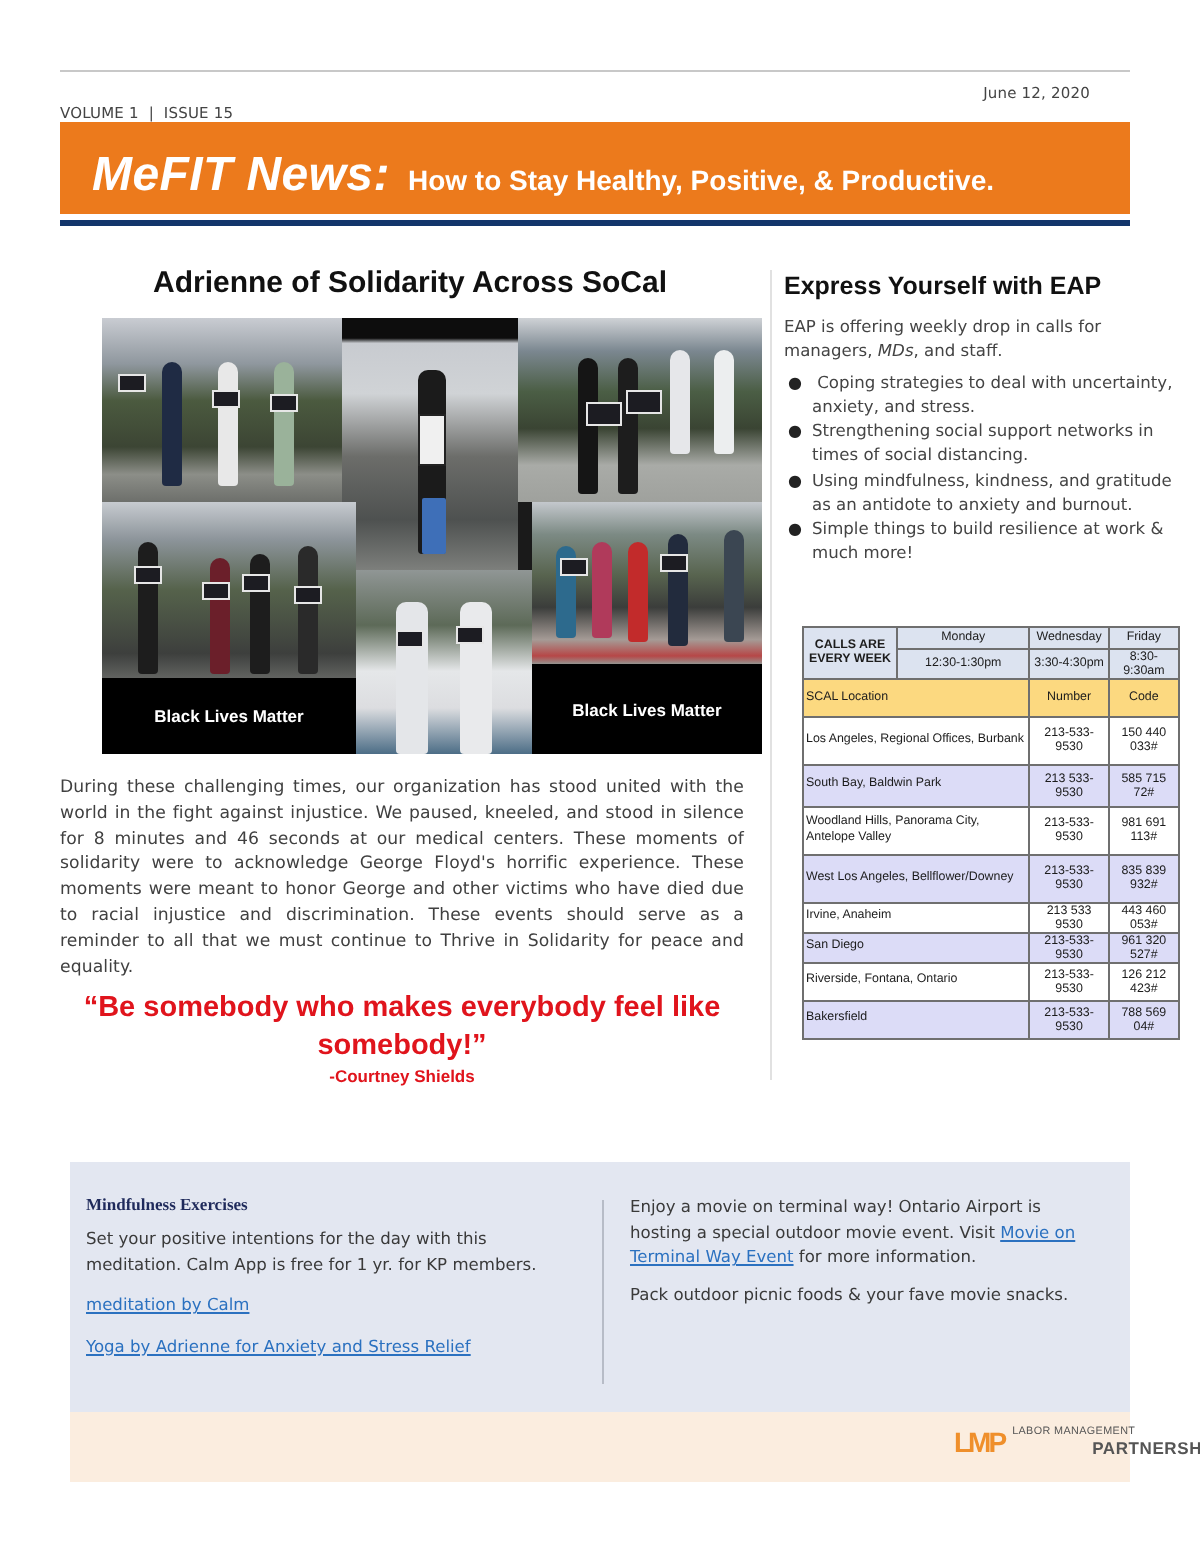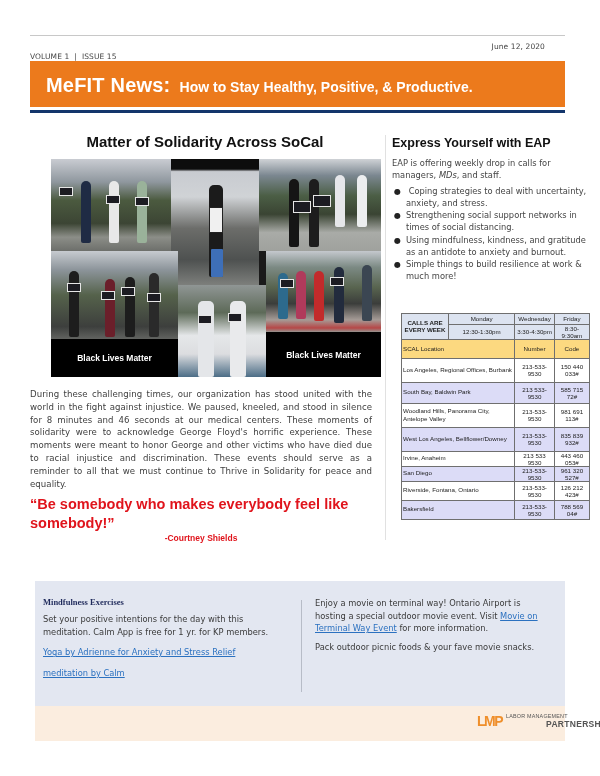--- a/index.html
+++ b/index.html
@@ -6,42 +6,42 @@
   html, body { width: 600px; height: 776px; background: #ffffff; overflow: hidden; }
   body { position: relative; font-family: "DejaVu Sans", sans-serif; color: #333; }
 
   .topline { position: absolute; left: 30px; top: 35px; width: 535px; height: 1px; background: #c8c8c8; }
   .masthead-meta { position: absolute; left: 30px; top: 42px; width: 535px; font-size: 7.5px; color: #444; letter-spacing: 0.1px; }
   .masthead-meta .vol { position: absolute; left: 0; top: 0; margin-top: 10px; }
   .masthead-meta .date { position: absolute; right: 20px; top: 0; }
 
   .banner { position: absolute; left: 30px; top: 61px; width: 535px; height: 46px; background: #ec7a1c; }
   .banner-title { position: absolute; left: 16px; top: 13px; color: #fff; white-space: nowrap; }
-  .banner-title .brand { font-family: "Liberation Sans", sans-serif; font-weight: bold; font-size: 20px; letter-spacing: 0.2px; }
+  .banner-title .brand { font-family: "Liberation Sans", sans-serif; font-weight: bold; font-size: 24px; letter-spacing: 0.2px; font-style: italic; }
   .banner-title .tag { font-family: "Liberation Sans", sans-serif; font-weight: bold; font-size: 14px; margin-left: 4px; }
   .navyline { position: absolute; left: 30px; top: 110px; width: 535px; height: 3px; background: #13356b; }
 
   
   .solidarity-title { position: absolute; left: 40px; top: 133px; width: 330px; text-align: center; font-family: "Liberation Sans", sans-serif; font-weight: bold; font-size: 15px; color: #111; }
   .collage { position: absolute; left: 51px; top: 159px; width: 330px; height: 218px; background: #1a1a1a; overflow: hidden; }
   .photo { position: absolute; overflow: hidden; }
   .p1 { left: 0; top: 0; width: 120px; height: 92px; background: linear-gradient(180deg,#c9ccd2 0%,#8f979e 25%,#4b5a3f 45%,#3c4534 70%,#8c8e88 85%,#6d6f6b 100%); }
   .p2 { left: 120px; top: 0; width: 88px; height: 126px; background: linear-gradient(180deg,#0d0d0d 0%,#0d0d0d 8%,#c8cbd0 10%,#d0d3d6 30%,#6c6d6a 55%,#4e5150 80%,#7d7f7c 100%); }
   .p3 { left: 208px; top: 0; width: 122px; height: 92px; background: linear-gradient(180deg,#cfd2d6 0%,#7b8790 18%,#4b5e45 40%,#3a4433 60%,#a9aba7 80%,#9fa19d 100%); }
   .p4 { left: 0; top: 92px; width: 127px; height: 126px; background: linear-gradient(180deg,#c7cbd0 0%,#8c949a 15%,#55624b 35%,#3d3f3d 60%,#9a9b97 85%,#8a8b87 100%); }
   .p5 { left: 127px; top: 126px; width: 88px; height: 92px; background: linear-gradient(180deg,#909695 0%,#5d6a58 30%,#e5e7e9 55%,#dcdde0 75%,#4c6d86 100%); }
   .p6 { left: 215px; top: 92px; width: 115px; height: 81px; background: linear-gradient(180deg,#c4c8cd 0%,#7c8a84 20%,#58644f 45%,#3b3d3b 65%,#a59b96 85%,#b64747 95%,#949490 100%); }
   .figure { position: absolute; width: 10px; border-radius: 5px 5px 2px 2px; }
   .sign { position: absolute; width: 14px; height: 9px; background: #1c1c22; border: 1px solid #e6e6e6; }
   .caption-box { position: absolute; background: #000; color: #fff; font-family: "Liberation Sans", sans-serif; font-weight: bold; font-size: 8.5px; display: flex; align-items: center; justify-content: center; }
   .cap1 { left: 0; top: 180px; width: 127px; height: 38px; }
   .cap2 { left: 215px; top: 173px; width: 115px; height: 45px; }
 
   .body-para { position: absolute; left: 30px; top: 388px; width: 342px; font-size: 8.6px; line-height: 12.8px; color: #404040; text-align: justify; letter-spacing: 0.05px; }
-  .quote { position: absolute; left: 30px; top: 495px; width: 342px; font-family: "Liberation Sans", sans-serif; font-weight: bold; font-size: 14.5px; line-height: 19px; color: #e0141c; }
+  .quote { position: absolute; left: 30px; top: 495px; width: 342px; text-align: center; font-family: "Liberation Sans", sans-serif; font-weight: bold; font-size: 14.5px; line-height: 19px; color: #e0141c; }
   .quote-author { position: absolute; left: 30px; top: 533px; width: 342px; text-align: center; font-family: "Liberation Sans", sans-serif; font-weight: bold; font-size: 8.5px; color: #e0141c; }
 
   
   .vdivider { position: absolute; left: 385px; top: 135px; width: 1px; height: 405px; background: #e1e1e1; }
   .eap-title { position: absolute; left: 392px; top: 136px; font-family: "Liberation Sans", sans-serif; font-weight: bold; font-size: 12.5px; color: #111; }
   .eap-intro { position: absolute; left: 392px; top: 157px; width: 200px; font-size: 8.3px; line-height: 12px; color: #444; }
   .eap-intro i { font-style: italic; text-align: right; }
   .eap-list { position: absolute; left: 392px; top: 186px; width: 205px; list-style: none; }
   .eap-list li { position: relative; padding-left: 14px; font-size: 8.3px; line-height: 11.7px; color: #444; margin-bottom: 1px; }
   .eap-list li .bullet { position: absolute; left: 2px; top: 0; font-size: 8px; color: #222; }
@@ -86,21 +86,21 @@
 </div>
 
 <div class="banner">
   <div class="banner-title">
     <span class="brand">MeFIT News:</span>
     <span class="tag">How to Stay Healthy, Positive, &amp; Productive.</span>
   </div>
 </div>
 <div class="navyline"></div>
 
-<div class="solidarity-title">Matter of Solidarity Across SoCal</div>
+<div class="solidarity-title">Adrienne of Solidarity Across SoCal</div>
 
 <div class="collage">
   <div class="photo p1">
     <div class="figure" style="left:30px;top:22px;height:62px;background:#1f2b44;"></div>
     <div class="figure" style="left:58px;top:22px;height:62px;background:#e8e8e8;"></div>
     <div class="figure" style="left:86px;top:22px;height:62px;background:#9ab29a;"></div>
     <div class="sign" style="left:8px;top:28px;"></div>
     <div class="sign" style="left:55px;top:36px;"></div>
     <div class="sign" style="left:84px;top:38px;"></div>
   </div>
@@ -221,22 +221,22 @@
 </tbody>
   </table>
 
 <div class="band"></div>
 <div class="footer-band"></div>
 <div class="col-divider"></div>
 
 <div class="col left">
   <h3>Mindfulness Exercises</h3>
   <p>Set your positive intentions for the day with this meditation. Calm App is free for 1 yr. for KP members.</p>
+  <span class="link-line"><a>meditation by Calm</a></span>
   <span class="link-line"><a>Yoga by Adrienne for Anxiety and Stress Relief</a></span>
-  <span class="link-line"><a>meditation by Calm</a></span>
 </div>
 
 <div class="col right">
   <p><span>Enjoy a movie on terminal way! Ontario Airport is hosting a special outdoor movie event. Visit </span><a>Movie on Terminal Way Event</a><span> for more information.</span></p>
   <p>Pack outdoor picnic foods &amp; your fave movie snacks.</p>
 </div>
 
 <div class="lmp-logo">
   <span class="lmp-mark">LMP</span>
   <span class="lmp-text">

